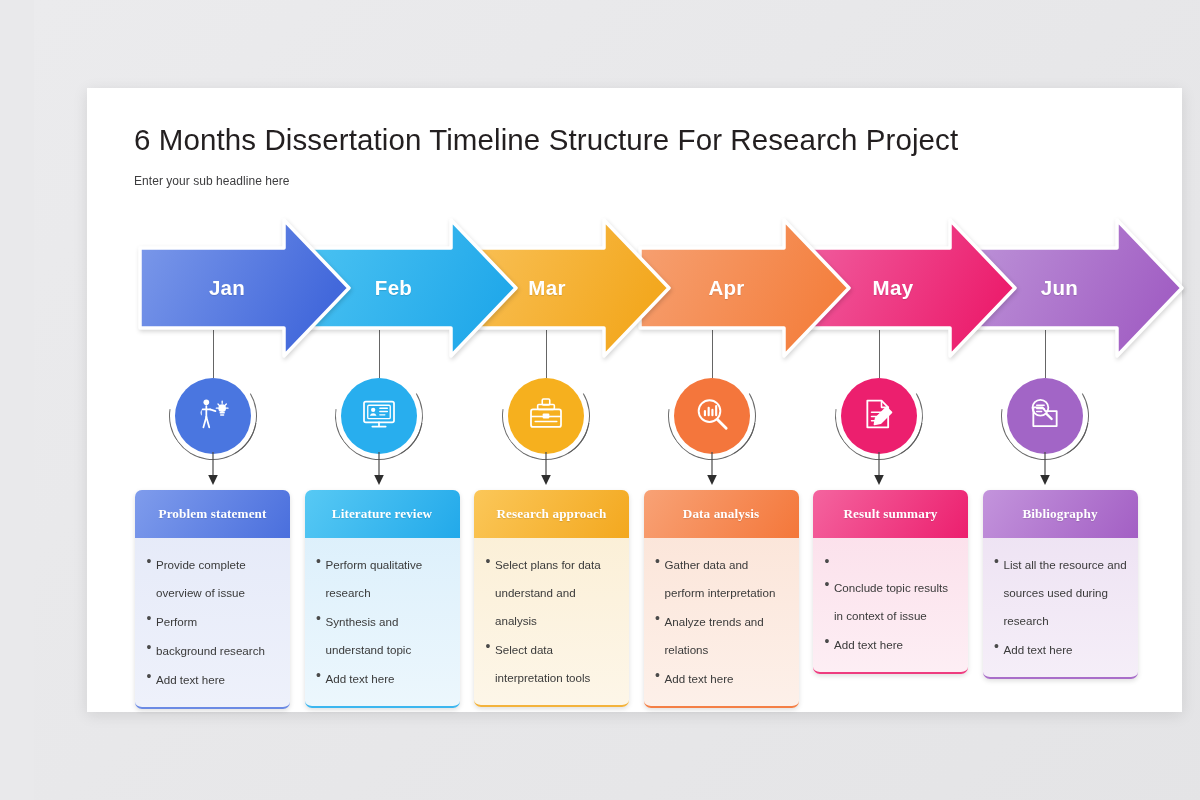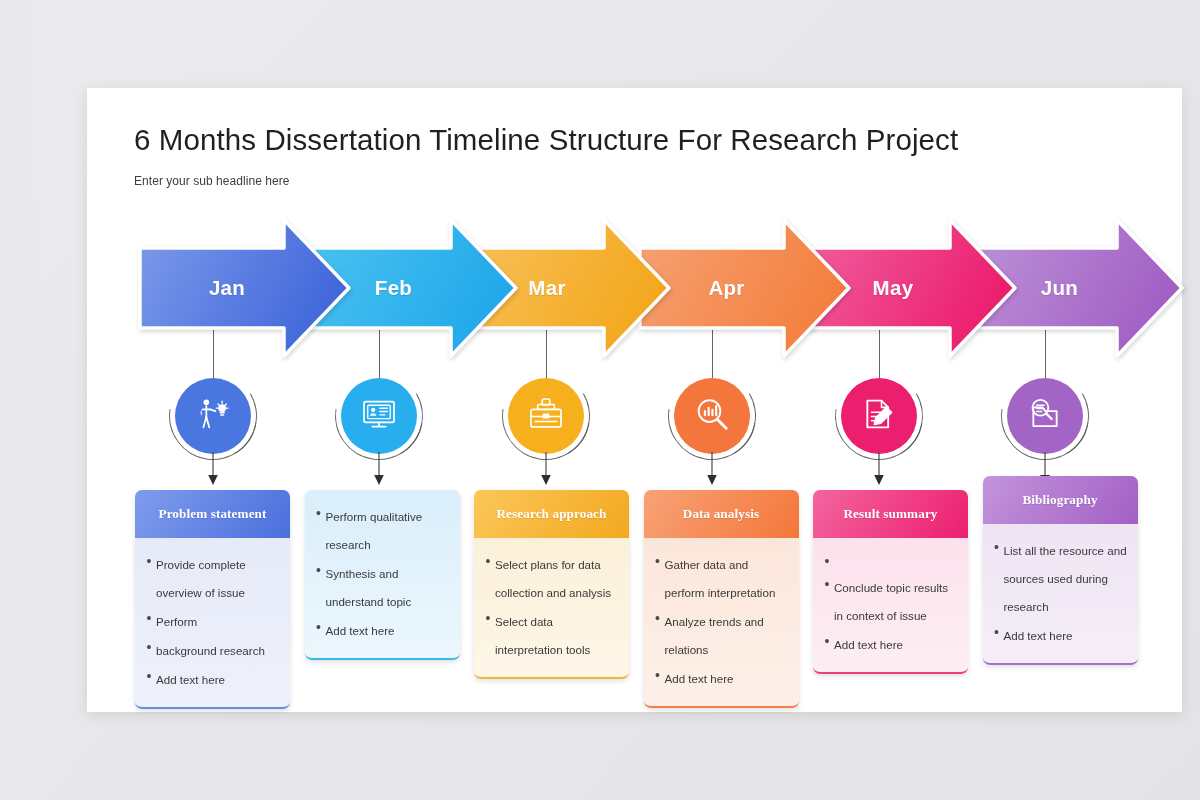--- a/index.html
+++ b/index.html
@@ -290,41 +290,42 @@
               <span class="dot">•</span>
               <span class="btxt">background research</span>
             </div>
             <div class="bullet">
               <span class="dot">•</span>
               <span class="btxt">Add text here</span>
             </div>
           </div>
         </div>
         <div class="card" style="left: 217.5px; top: 402px; border-bottom: 2.5px solid rgb(60, 182, 239); background: linear-gradient(rgb(217, 238, 251) 0%, rgb(236, 247, 253) 100%);">
+          <div class="card-head" style="background: linear-gradient(125deg, rgb(87, 201, 244) 0%, rgb(34, 169, 234) 100%);">Literature review</div>
           <div class="card-body">
             <div class="bullet">
               <span class="dot">•</span>
               <span class="btxt">Perform qualitative research</span>
             </div>
             <div class="bullet">
               <span class="dot">•</span>
               <span class="btxt">Synthesis and understand topic</span>
             </div>
             <div class="bullet">
               <span class="dot">•</span>
               <span class="btxt">Add text here</span>
             </div>
           </div>
         </div>
         <div class="card" style="left: 387px; top: 402px; border-bottom: 2.5px solid rgb(243, 179, 60); background: linear-gradient(rgb(251, 238, 211) 0%, rgb(253, 246, 232) 100%);">
           <div class="card-head" style="background: linear-gradient(125deg, rgb(251, 199, 89) 0%, rgb(243, 168, 31) 100%);">Research approach</div>
           <div class="card-body">
             <div class="bullet">
               <span class="dot">•</span>
-              <span class="btxt">Select plans for data collection and analysis</span>
+              <span class="btxt">Select plans for data understand and analysis</span>
             </div>
             <div class="bullet">
               <span class="dot">•</span>
               <span class="btxt">Select data interpretation tools</span>
             </div>
           </div>
         </div>
         <div class="card" style="left: 556.5px; top: 402px; border-bottom: 2.5px solid rgb(244, 127, 69); background: linear-gradient(rgb(251, 227, 214) 0%, rgb(253, 240, 233) 100%);">
           <div class="card-head" style="background: linear-gradient(125deg, rgb(248, 162, 118) 0%, rgb(244, 119, 58) 100%);">Data analysis</div>
           <div class="card-body">
@@ -351,21 +352,21 @@
             <div class="bullet">
               <span class="dot">•</span>
               <span class="btxt">Conclude topic results in context of issue</span>
             </div>
             <div class="bullet">
               <span class="dot">•</span>
               <span class="btxt">Add text here</span>
             </div>
           </div>
         </div>
-        <div class="card" style="left: 895.5px; top: 388px; border-bottom: 2.5px solid rgb(169, 110, 201); background: linear-gradient(rgb(236, 224, 242) 0%, rgb(245, 238, 248) 100%);">
+        <div class="card" style="left: 895.5px; top: 402px; border-bottom: 2.5px solid rgb(169, 110, 201); background: linear-gradient(rgb(236, 224, 242) 0%, rgb(245, 238, 248) 100%);">
           <div class="card-head" style="background: linear-gradient(125deg, rgb(195, 148, 220) 0%, rgb(163, 95, 196) 100%);">Bibliography</div>
           <div class="card-body">
             <div class="bullet">
               <span class="dot">•</span>
               <span class="btxt">List all the resource and sources used during research</span>
             </div>
             <div class="bullet">
               <span class="dot">•</span>
               <span class="btxt">Add text here</span>
             </div>

